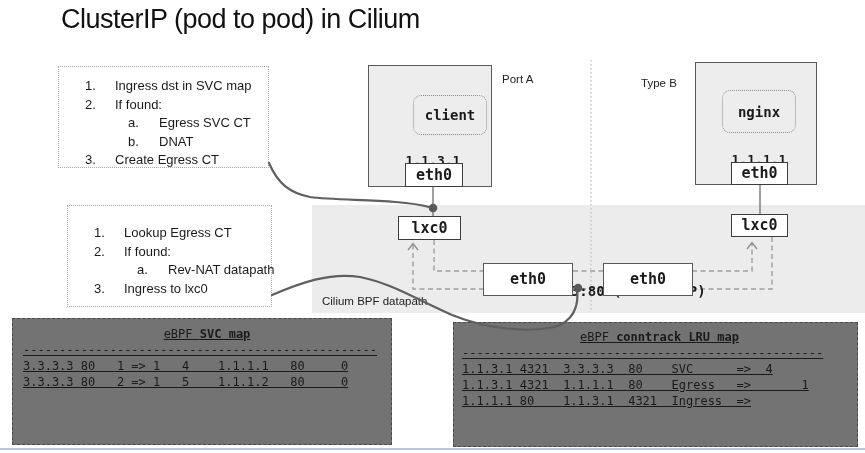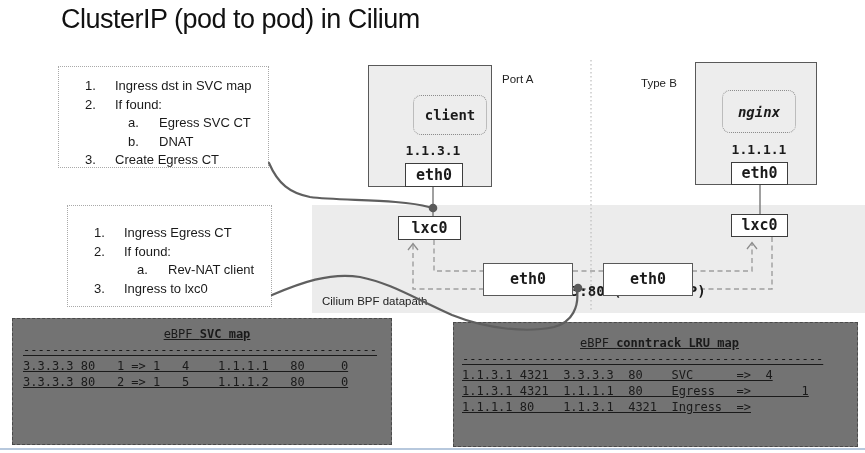--- a/index.html
+++ b/index.html
@@ -22,21 +22,21 @@
 
   
   .band { background:#ececec; }
   .small-label { font-size:11.5px; color:#222; white-space:nowrap; }
 
   
   .node-box { background:#ededed; border:1.5px solid #595959; box-sizing:border-box; }
   .pod-box { border:1.5px dotted #8c8c8c; border-radius:8px; box-sizing:border-box;
              display:flex; align-items:center; justify-content:center;
              font-size:14px; font-weight:600; }
-  .ip-label { text-align:center; font-size:13px; font-weight:600; white-space:nowrap; }
+  .ip-label { text-align:center; font-size:13px; font-weight:600; white-space:nowrap;margin-top:10px; }
   .iface-box { background:#fff; border:1.5px solid #3d3d3d; box-sizing:border-box;
                text-align:center; font-size:15px; font-weight:700; }
   .dp-iface { background:#fff; border:1.4px solid #595959; box-sizing:border-box;
               text-align:center; font-size:15px; font-weight:700; line-height:30px; }
   .clusterip { font-size:14px; font-weight:700; text-align:center; white-space:nowrap; }
 
   
   .map-box { background:#737373; border:1.5px dashed #4a4a4a; box-sizing:border-box;
              font-size:12px; line-height:16px;text-decoration:underline; }
   .map-title { text-align:center; white-space:pre; }
@@ -86,67 +86,67 @@
       </div>
     <div class="nline">
       <span class="nmark">3.</span>
       <span>Create Egress CT</span>
       </div>
   </div>
 
   <div class="abs note-box z2" style="left:67px; top:205px; width:205px; height:102px; padding-top:18px;">
     <div class="nline">
       <span class="nmark">1.</span>
-      <span>Ingress Egress CT</span>
+      <span>Lookup Egress CT</span>
       </div>
     <div class="nline">
       <span class="nmark">2.</span>
       <span>If found:</span>
       </div>
     <div class="nline sub">
       <span class="nmark">a.</span>
-      <span>Rev-NAT client</span>
+      <span>Rev-NAT datapath</span>
       </div>
     <div class="nline">
       <span class="nmark">3.</span>
       <span>Ingress to lxc0</span>
       </div>
   </div>
 
   <div class="abs node-box z2" style="left:368px; top:65px; width:124px; height:122px;"></div>
   <div class="abs small-label z2" style="left:502px; top:73px;">Port A</div>
   <div class="abs pod-box mono z2" style="left:396px; top:95px; width:74px; height:40px;margin-left:17px;">
     <span>client</span>
   </div>
   <div class="abs ip-label mono z2" style="left:396px; top:143px; width:74px;">1.1.3.1</div>
   <div class="abs iface-box mono z3" style="left:405px; top:163px; width:58px; height:24px; line-height:22px;">eth0</div>
   <div class="abs iface-box mono z3" style="left:398px; top:216px; width:63px; height:24px; line-height:22px;">lxc0</div>
 
   <div class="abs node-box z2" style="left:695px; top:62px; width:122px; height:123px;"></div>
   <div class="abs small-label z2" style="left:641px; top:77px;">Type B</div>
-  <div class="abs pod-box mono z2" style="left:722px; top:90px; width:74px; height:43px;font-style:italic;">
+  <div class="abs pod-box mono z2" style="left:722px; top:90px; width:74px; height:43px;">
     <span>nginx</span>
   </div>
   <div class="abs ip-label mono z2" style="left:722px; top:142px; width:74px;">1.1.1.1</div>
   <div class="abs iface-box mono z3" style="left:731px; top:162px; width:57px; height:23px; line-height:21px;">eth0</div>
   <div class="abs iface-box mono z3" style="left:731px; top:214px; width:57px; height:23px; line-height:21px;">lxc0</div>
 
   <div class="abs clusterip mono z2" style="left:518px; top:243px; width:190px;margin-top:40px;">3.3.3.3:80 (ClusterIP)</div>
   <div class="abs dp-iface mono z3" style="left:483px; top:263px; width:90px; height:33px;">eth0</div>
   <div class="abs dp-iface mono z3" style="left:603px; top:263px; width:90px; height:33px;">eth0</div>
   <div class="abs small-label z2" style="left:322px; top:295px;">Cilium BPF datapath</div>
 
   <div class="abs map-box mono z2" style="left:12px; top:318px; width:380px; height:127px; padding:7px 0 0 10px;">
     <div class="map-title"><span>eBPF </span><span class="bold">SVC map</span></div>
     <div class="map-line">-------------------------------------------------</div>
     <div class="map-line">3.3.3.3 80   1 =&gt; 1   4    1.1.1.1   80     0</div>
     <div class="map-line">3.3.3.3 80   2 =&gt; 1   5    1.1.1.2   80     0</div>
   </div>
 
-  <div class="abs map-box mono z2" style="left:453px; top:322px; width:405px; height:125px; padding:12px 0 0 8px;">
+  <div class="abs map-box mono z2" style="left:453px; top:322px; width:405px; height:125px; padding:6px 0 0 8px;">
     <div class="map-title"><span>eBPF </span><span class="bold">conntrack LRU map</span></div>
     <div class="map-line">--------------------------------------------------</div>
     <div class="map-line">1.1.3.1 4321  3.3.3.3  80    SVC      =&gt;  4</div>
     <div class="map-line">1.1.3.1 4321  1.1.1.1  80    Egress   =&gt;       1</div>
     <div class="map-line">1.1.1.1 80    1.1.3.1  4321  Ingress  =&gt;</div>
   </div>
 
   <svg class="overlay z4" width="865" height="453">
     <path d="M269,163 C278,184 290,193 310,197 C340,201 400,199 429,207" fill="none" stroke="#5f5f5f" stroke-width="2.2" stroke-linecap="round"></path>
     <circle cx="433" cy="208" r="4.3" fill="#5a5a5a"></circle>

